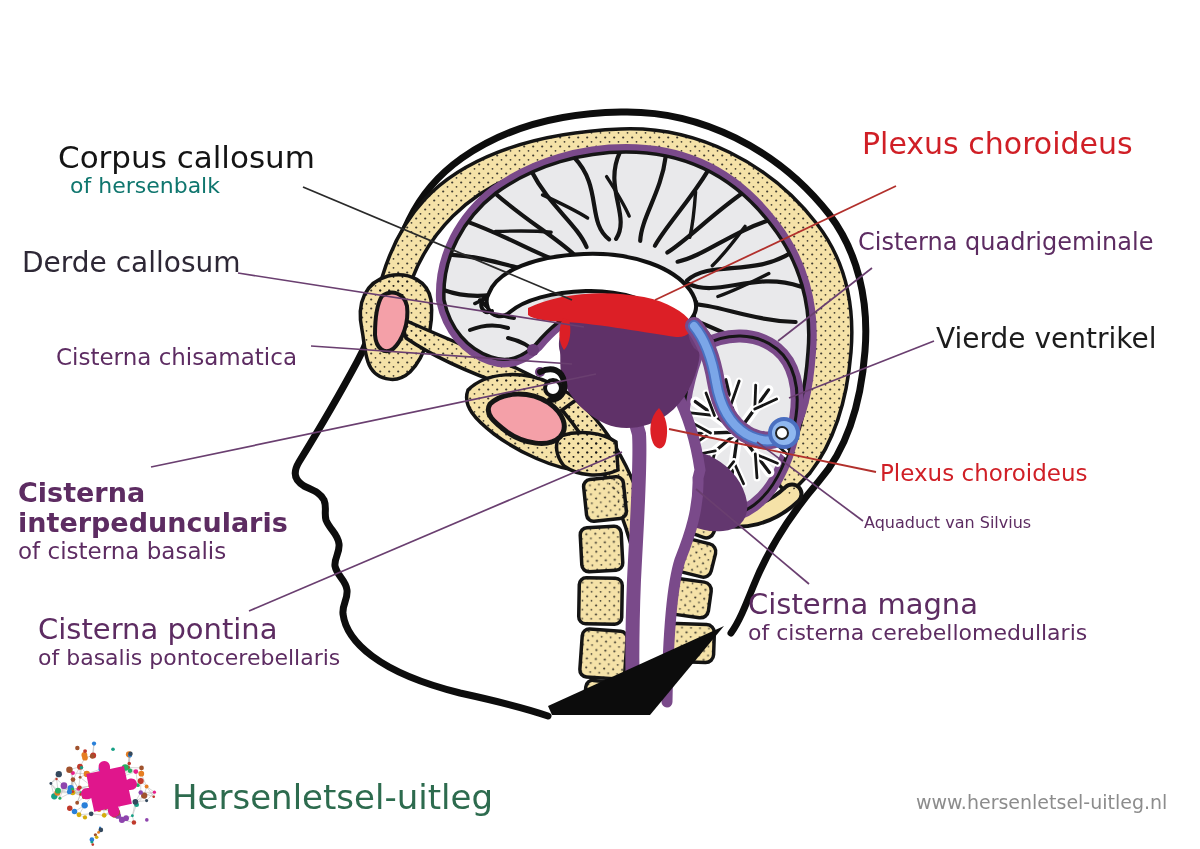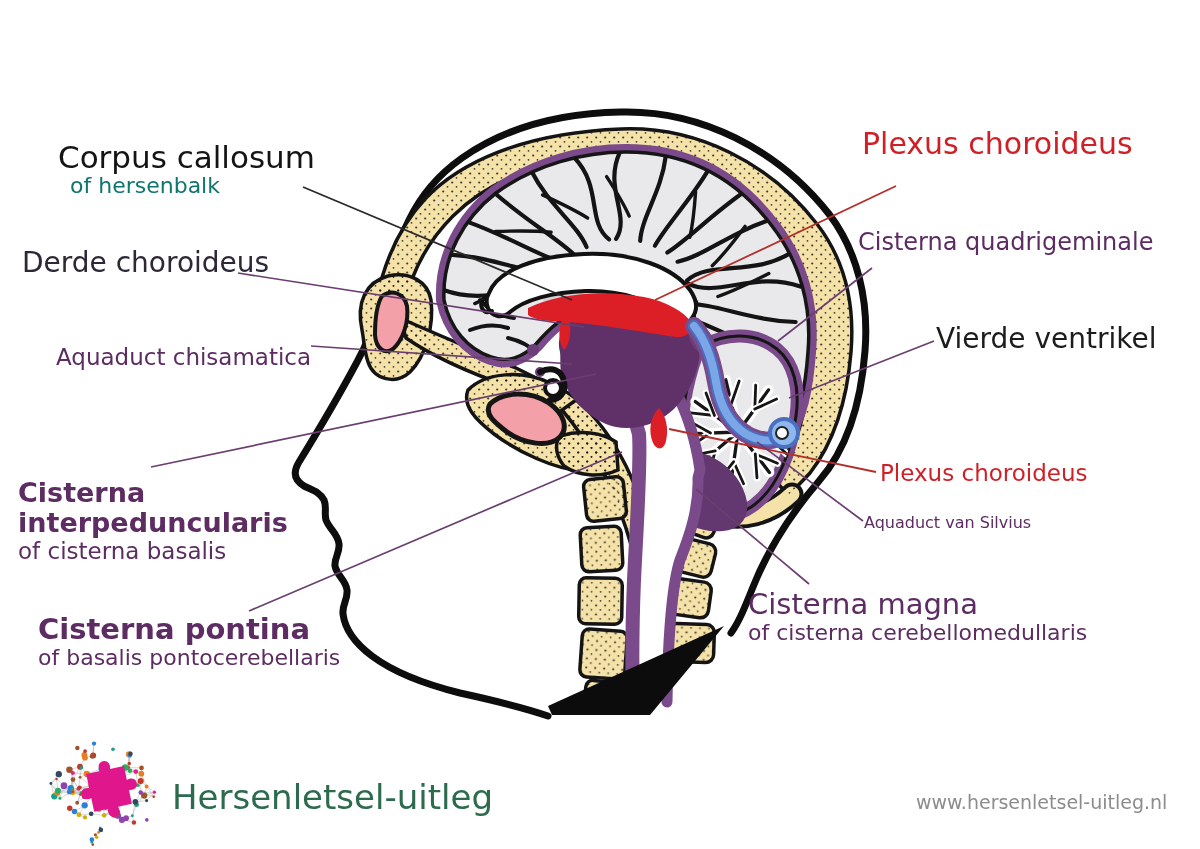--- a/index.html
+++ b/index.html
@@ -19,21 +19,21 @@
 
   #lbl-corpus{left:58px;top:140px;color:#141414;}
   #lbl-corpus .t{font-size:31px;}
   #lbl-corpus .s{font-size:22px;margin-left:12px;color:#0f766e;}
   #lbl-derde{left:22px;top:248px;font-size:28px;color:#2e2836;}
   #lbl-chisamatica{left:56px;top:345px;font-size:23px;}
   #lbl-interped{left:18px;top:478px;width:285px;white-space:normal;}
   #lbl-interped .t{font-size:27px;font-weight:bold;}
   #lbl-interped .s{font-size:23px;margin-top:2px;}
   #lbl-pontina{left:38px;top:614px;}
-  #lbl-pontina .t{font-size:29px;font-weight:bold;}
+  #lbl-pontina .t{font-size:29px;font-weight:normal;}
   #lbl-pontina .s{font-size:22px;}
   #lbl-plexus-top{left:862px;top:127px;font-size:30px;}
   #lbl-quadrig{left:858px;top:229px;font-size:24px;}
   #lbl-vierde{left:936px;top:324px;font-size:28px;color:#1c1c1c;}
   #lbl-plexus-side{left:880px;top:461px;font-size:23px;}
   #lbl-aquaduct{left:864px;top:514px;font-size:16px;}
   #lbl-magna{left:748px;top:589px;}
   #lbl-magna .t{font-size:29px;font-weight:normal;}
   #lbl-magna .s{font-size:22px;}
   #logo-text{left:172px;top:779px;font-size:34px;color:var(--c-logo-green,#2d6b4e);}
@@ -233,24 +233,24 @@
       <line class="leader-purple" x1="863" y1="521" x2="757" y2="442"></line>
       <line class="leader-purple" x1="809" y1="584" x2="696" y2="489"></line>
     </g>
   </svg>
 
   <div class="lbl" id="lbl-corpus">
     <span class="t">Corpus callosum</span>
     <span class="s">of hersenbalk</span>
   </div>
   <div class="lbl" id="lbl-derde">
-    <span class="t">Derde choroideus</span>
+    <span class="t">Derde callosum</span>
   </div>
   <div class="lbl purple" id="lbl-chisamatica">
-    <span class="t">Aquaduct chisamatica</span>
+    <span class="t">Cisterna chisamatica</span>
   </div>
   <div class="lbl purple" id="lbl-interped">
     <span class="t">Cisterna interpeduncularis</span>
     <span class="s">of cisterna basalis</span>
   </div>
   <div class="lbl purple" id="lbl-pontina">
     <span class="t">Cisterna pontina</span>
     <span class="s">of basalis pontocerebellaris</span>
   </div>
   <div class="lbl redtxt" id="lbl-plexus-top">

